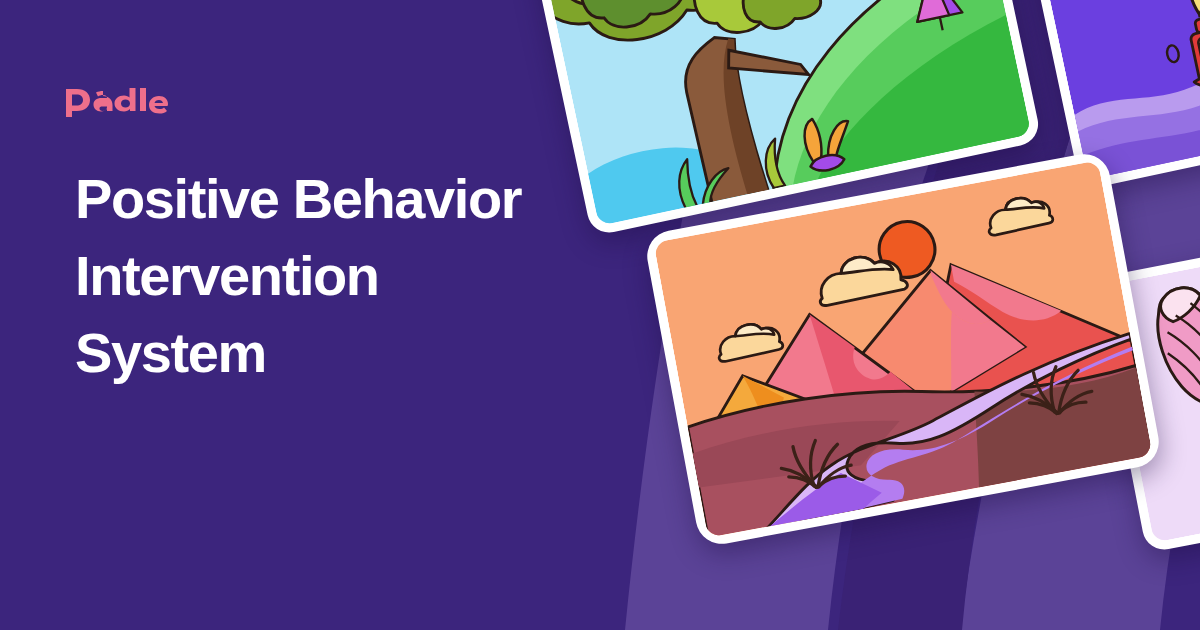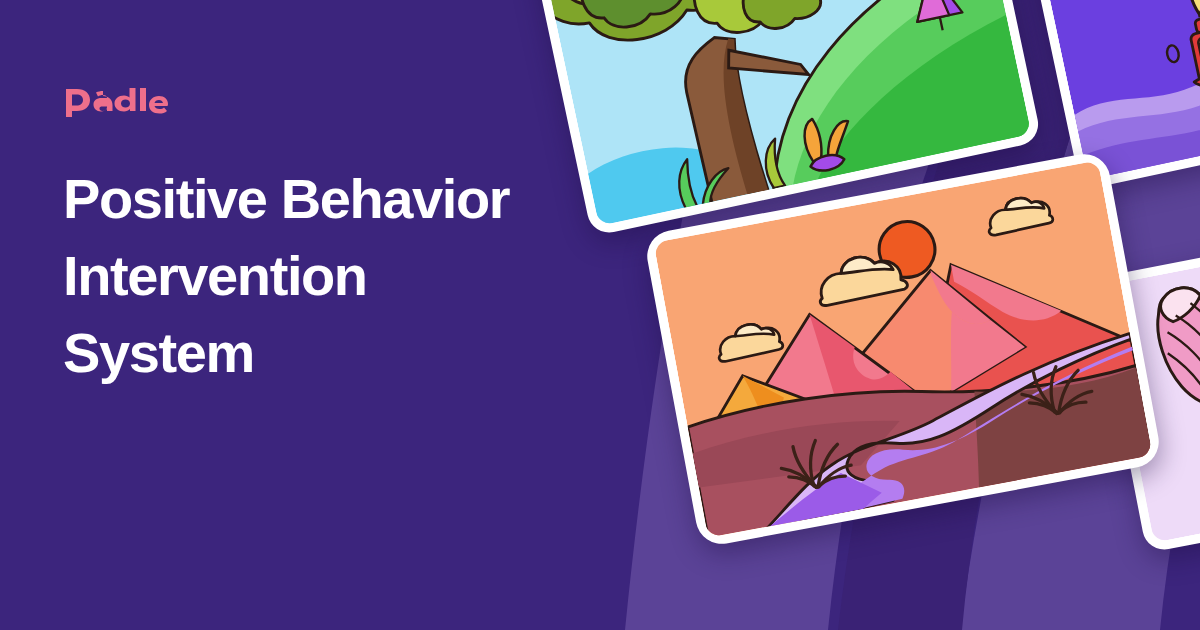--- a/index.html
+++ b/index.html
@@ -36,21 +36,21 @@
     font-size: 30px;
     font-weight: 700;
     letter-spacing: -1.2px;
     color: #EE6F8B;
     line-height: 1;
     margin: 0 0 42px 2px;
     font-family: "DejaVu Sans", sans-serif;
   }
   .brand-svg { display:block; }
   .headline {
-    margin: 0;
+    margin: 12px;
     color: #FFFFFF;
     font-size: 56px;
     font-weight: 700;
     line-height: 77px;
     letter-spacing: -1.4px;
     font-family: "Liberation Sans", sans-serif;
     max-width: 500px;
   }
 
   

